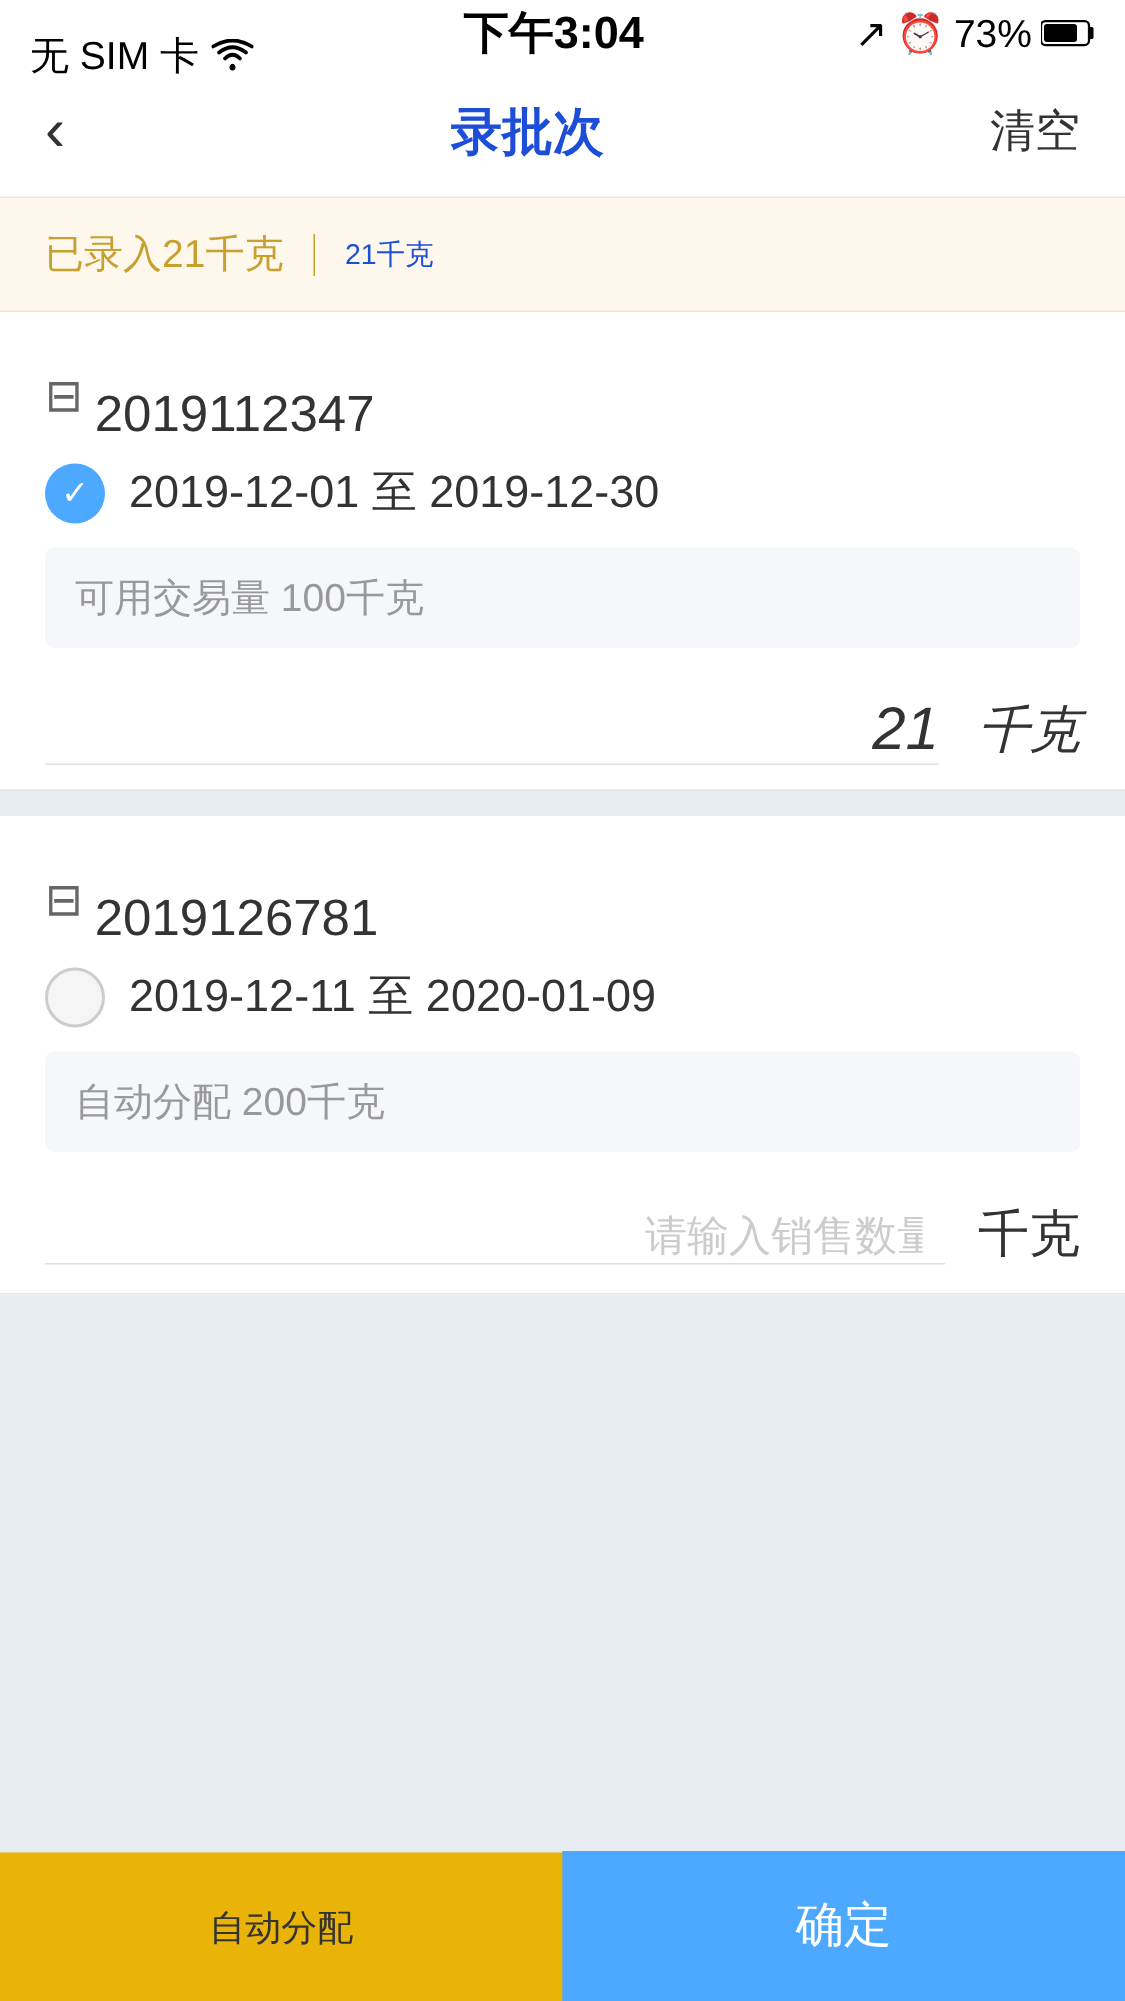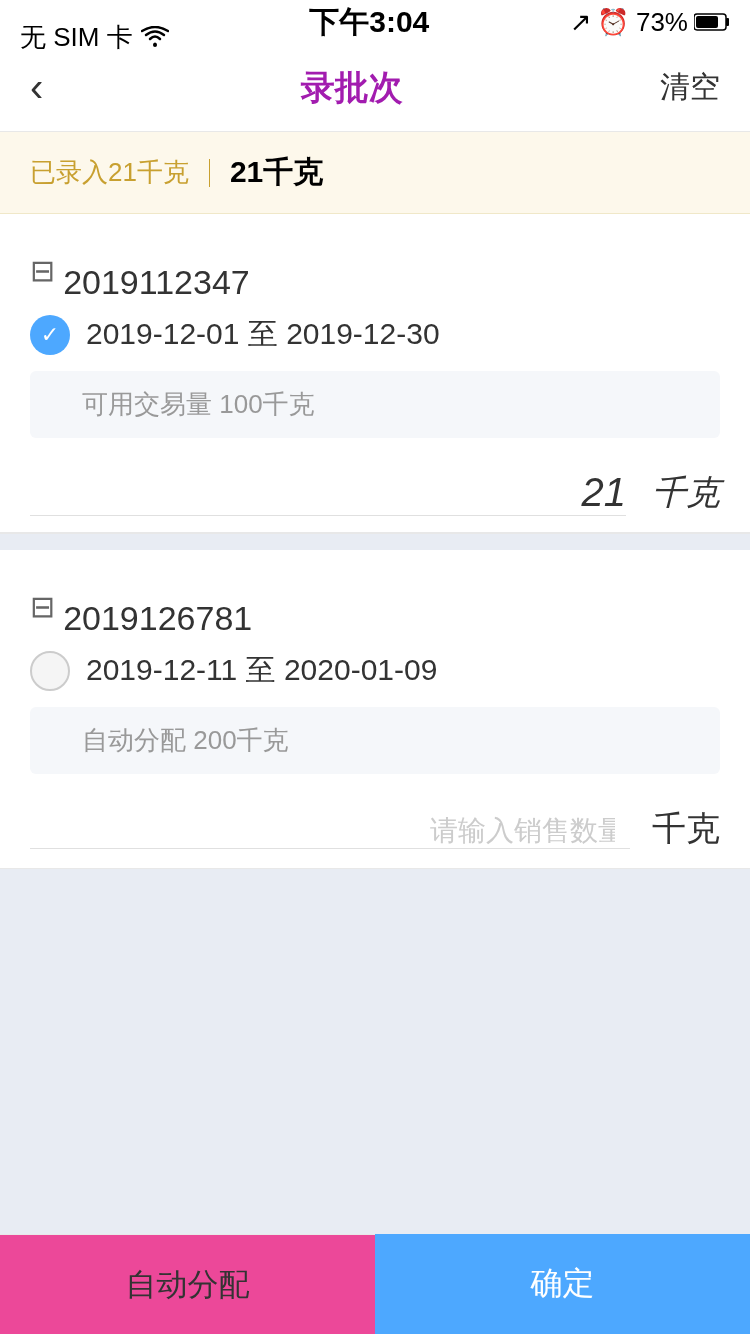--- a/index.html
+++ b/index.html
@@ -56,21 +56,21 @@
       border-bottom: 1px solid #e8e8e8;
     }
     .nav-back {
       font-size: 40px;
       color: #333;
       cursor: pointer;
     }
     .nav-title {
       font-size: 34px;
       font-weight: 600;
-      color: #a21caf;
+      color: #1d4ed8;
     }
     .nav-clear {
       font-size: 30px;
       color: #333;
       cursor: pointer;
     }
 
     
     .summary-bar {
       width: 750px;
@@ -84,23 +84,23 @@
     .summary-label {
       font-size: 26px;
       color: #c8a030;
     }
     .summary-divider {
       width: 1px;
       height: 28px;
       background: #c8a030;
     }
     .summary-value {
-      font-size: 30px;
-      color: #000000;
-      font-weight: 700;
+      font-size: 19px;
+      color: #1d4ed8;
+      font-weight: 400;
     }
 
     
     .batch-container {
       background: #fff;
       margin-bottom: 0;
     }
     .batch-item {
       background: #fff;
       padding: 24px 30px 0 30px;
@@ -153,21 +153,20 @@
     .available-qty-box {
       background: #f5f7fa;
       border-radius: 6px;
       padding: 16px 20px;
       margin: 0 0 0 0;
       margin-bottom: 16px;
     }
     .available-qty-text {
       font-size: 26px;
       color: #999;
-      margin-left: 32px;
     }
 
     
     .input-row {
       display: flex;
       align-items: center;
       justify-content: flex-end;
       padding: 16px 30px;
       border-bottom: 1px solid #e8e8e8;
       background: #fff;
@@ -227,23 +226,23 @@
     .bottom-buttons {
       position: fixed;
       bottom: 0;
       left: 0;
       width: 750px;
       height: 100px;
       display: flex;
     }
     .btn-auto {
       flex: 1;
-      background: #ec4899;
+      background: #eab308;
       border: none;
-      font-size: 31px;
+      font-size: 24px;
       color: #333;
       cursor: pointer;
       border-top: 1px solid #e8e8e8;
     }
     .btn-confirm {
       flex: 1;
       background: #4da8ff;
       border: none;
       font-size: 32px;
       color: #fff;

